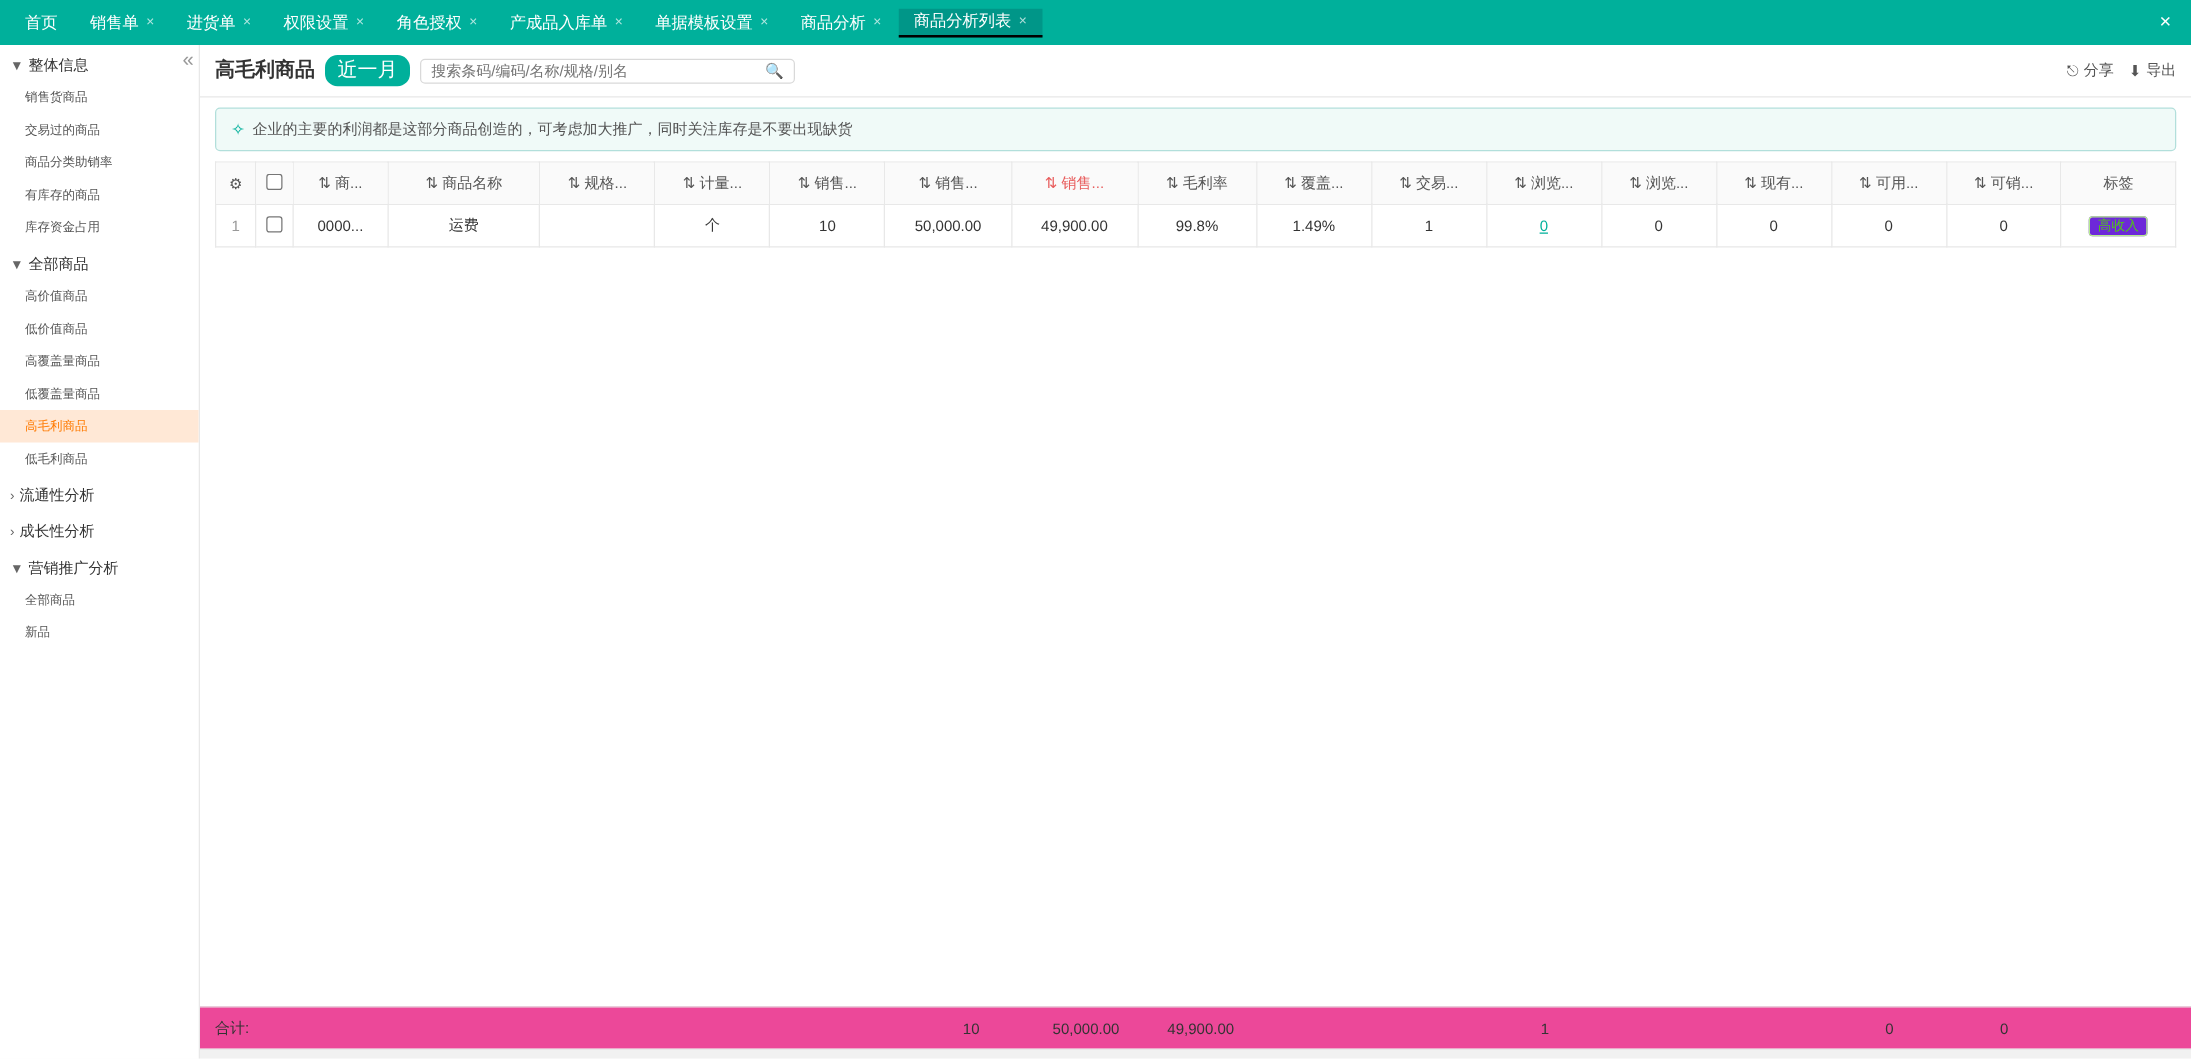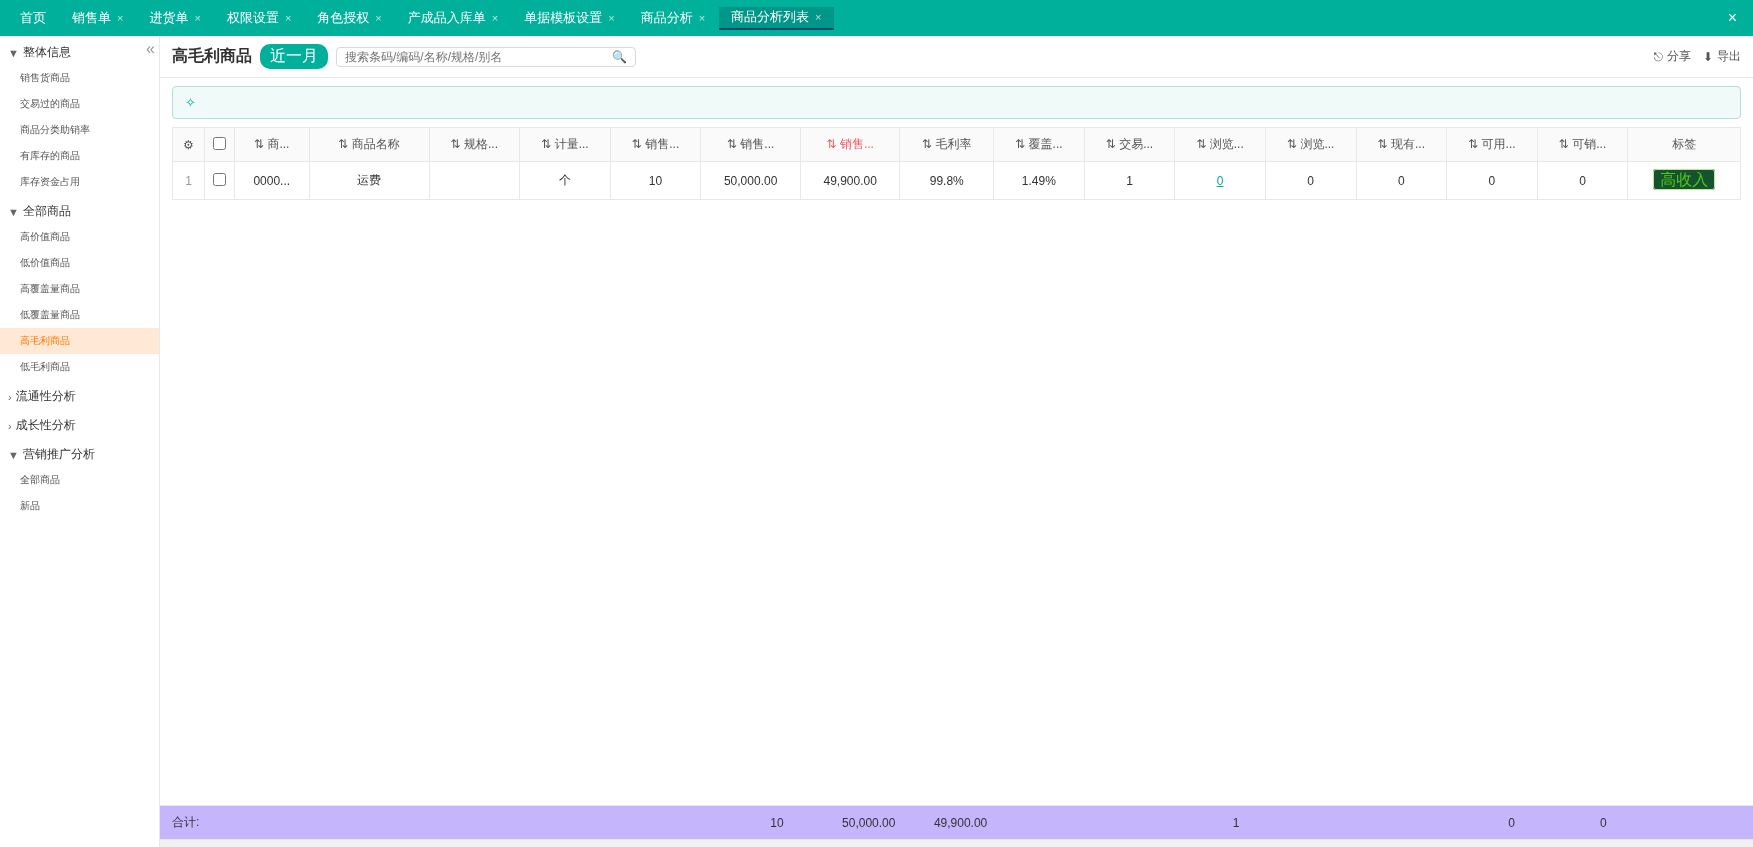--- a/index.html
+++ b/index.html
@@ -17,21 +17,21 @@
     .nav-tab {
       display: flex; align-items: center;
       padding: 0 12px;
       height: 23px;
       cursor: pointer;
       color: white;
       font-size: 13px;
       white-space: nowrap;
       gap: 4px;
     }
-    .nav-tab.active { background: #009688; border-bottom: 2px solid #0c4a6e; }
+    .nav-tab.active { background: #009688; border-bottom: 2px solid #000000; }
     .nav-tab .close-x {
       font-size: 11px;
       opacity: 0.7;
       cursor: pointer;
       margin-left: 2px;
     }
     .nav-right-close {
       margin-left: auto;
       color: white;
       cursor: pointer;
@@ -179,35 +179,35 @@
       z-index: 5;
     }
     tbody tr td {
       border: 1px solid #e8e8e8;
       padding: 8px 6px;
       text-align: center;
       color: #333;
       white-space: nowrap;
     }
     .tag-badge {
-      background: #14532d;
+      background: #6d28d9;
       border: 1px solid #b7eb8f;
       color: #52c41a;
       border-radius: 3px;
       padding: 1px 6px;
-      font-size: 16px;
+      font-size: 11px;
     }
     .link-style { color: #00b09b; text-decoration: underline; cursor: pointer; }
 
     
     .footer-summary {
       display: flex;
       align-items: center;
       padding: 8px 12px;
-      background: #c4b5fd;
+      background: #ec4899;
       border-top: 1px solid #e8e8e8;
       font-size: 12px;
       color: #555;
       flex-shrink: 0;
       gap: 0;
     }
     .footer-label {
       min-width: 100px;
       font-weight: 500;
       color: #333;
@@ -331,20 +331,21 @@
         </div>
         <div class="action-btn">
           <span>⬇</span>
           <span>导出</span>
         </div>
       </div>
     </div>
 
     <div class="info-banner">
       <span class="info-icon">✧</span>
+      <span>企业的主要的利润都是这部分商品创造的，可考虑加大推广，同时关注库存是不要出现缺货</span>
     </div>
 
     <div class="table-container">
       <table>
         <thead>
           <tr>
             <th style="width:32px;">⚙</th>
             <th style="width:30px;"><input type="checkbox" style=""></th>
             <th><span>⇅</span> <span>商...</span></th>
             <th style="min-width:80px;"><span>⇅</span> <span>商品名称</span></th>

